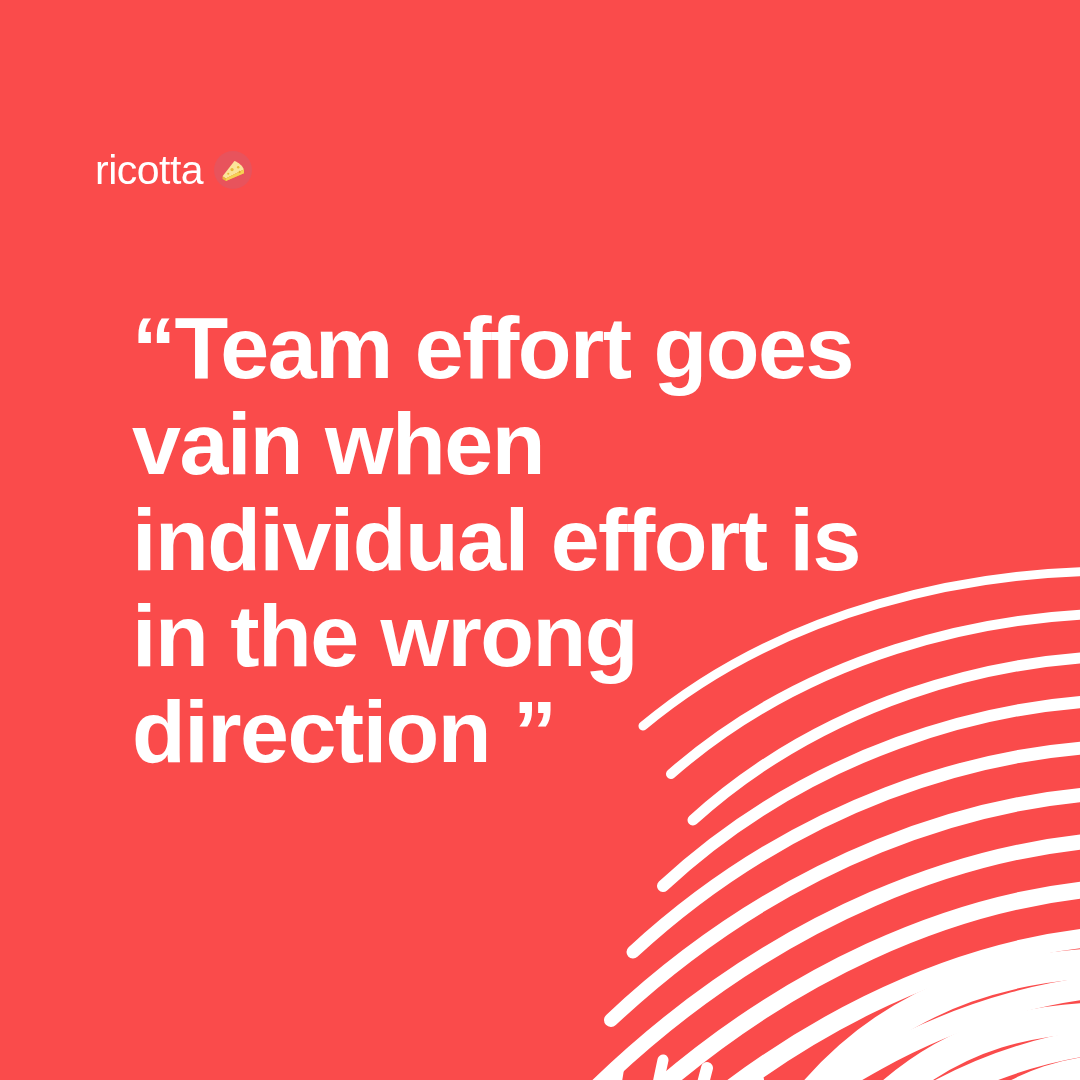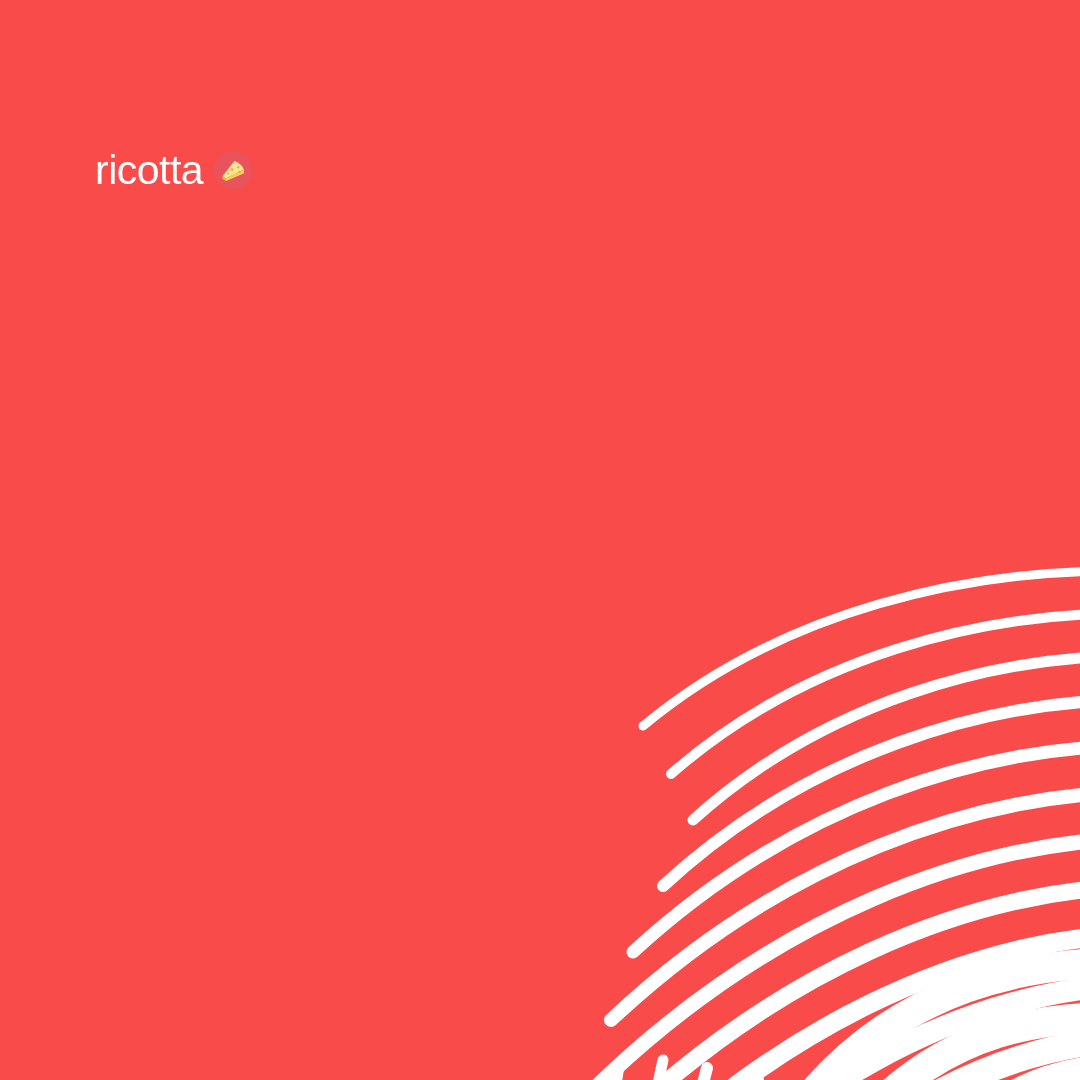--- a/index.html
+++ b/index.html
@@ -177,15 +177,20 @@
       <path d="M9 26.5 L21.5 10.5 C26 12 30 15.5 31.5 19.5 L12.5 29 Z" fill="#FBE49A"></path>
       <path d="M9 26.5 L12.5 29 L31.5 19.5 L31.5 23.5 L12.5 31.5 L9 29.5 Z" fill="#E9B93C"></path>
       <path d="M12.5 29 L31.5 19.5 L31.5 23.5 L12.5 31.5 Z" fill="#F7D154"></path>
       <circle cx="19" cy="19.5" r="1.7" fill="#E9B93C"></circle>
       <circle cx="25.5" cy="17" r="1.3" fill="#E9B93C"></circle>
       <circle cx="15" cy="24" r="1.1" fill="#E9B93C"></circle>
       <circle cx="27" cy="22" r="1.1" fill="#E0A92F"></circle>
     </svg>
   </div>
 
+  <blockquote id="quote" style="color: rgb(255, 255, 255);">“Team effort goes
+vain when
+individual effort is
+in the wrong
+direction ”</blockquote>
 
 
 </div>
 
 </body></html>

